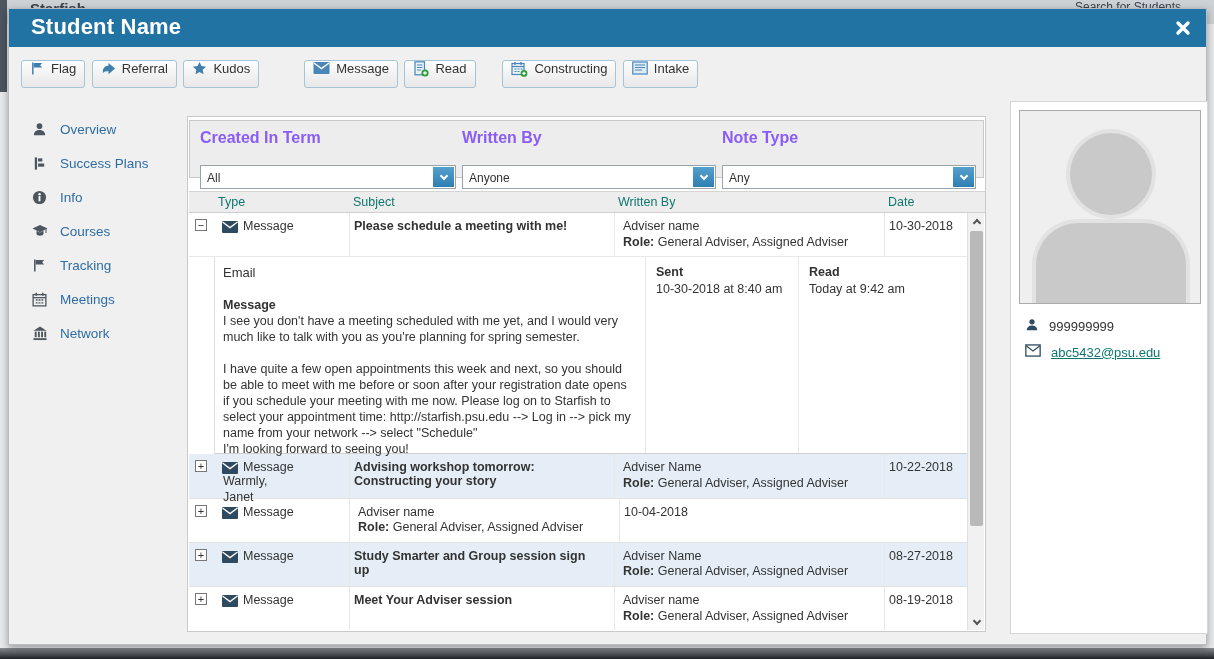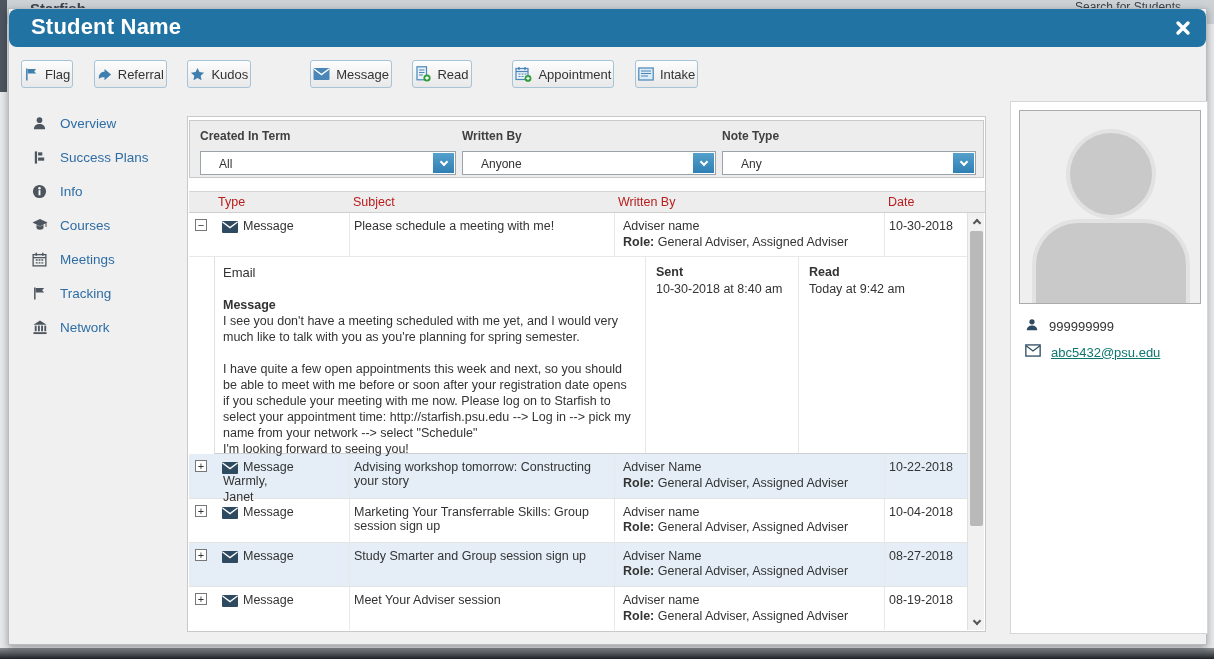--- a/index.html
+++ b/index.html
@@ -8,62 +8,62 @@
 
   
   .bg-topstrip { position:absolute; left:0; top:0; width:1214px; height:24px; background:#cdd2d6; overflow:hidden; }
   .bg-brand { position:absolute; left:30px; top:0; font-size:15px; font-weight:bold; color:#3c444c; }
   .bg-search { position:absolute; left:1075px; top:0; font-size:12px; color:#3c444c; }
   .bg-leftstrip { position:absolute; left:0; top:0; width:7px; height:92px; background:#4d5660; }
   .bg-bottombar { position:absolute; left:0; top:648px; width:1214px; height:11px; background:linear-gradient(#8a8f94,#1e2226); }
 
   
   .modal { position:absolute; left:8px; top:8px; width:1199px; height:637px; background:#f0f0f0; border:1px solid #b9bcc0; box-shadow:0 3px 8px rgba(0,0,0,.35); }
-  .titlebar { position:absolute; left:0; top:0; right:0; height:38px; background:#2173a3;border-radius:8px; }
+  .titlebar { position:absolute; left:0; top:0; right:0; height:38px; background:#2173a3; }
   .title { position:absolute; left:22px; top:5px; font-size:22px; font-weight:bold; color:#fff; letter-spacing:.2px; }
   .close { position:absolute; right:14px; top:10px; width:18px; height:18px; cursor:pointer; }
   .close svg { display:block; }
 
   
   .toolbar { position:absolute; left:12px; top:51px; height:30px; white-space:nowrap; }
-  .btn { display:inline-flex; align-items:center; gap:6px; height:28px; padding:0 2px; background:linear-gradient(#fdfdfd,#e8e8e8); border:1px solid #a5c4d8; border-radius:3px; font-size:13px; color:#333; margin-right:16px; vertical-align:top; cursor:pointer; }
+  .btn { display:inline-flex; gap:6px; height:28px; padding:0 8px; background:linear-gradient(#fdfdfd,#e8e8e8); border:1px solid #a5c4d8; border-radius:3px; font-size:13px; color:#333; margin-right:2px; vertical-align:top; cursor:pointer; }
   .gap-lg { display:inline-block; width:34px; } .gap-md { display:inline-block; width:16px; }
   .btn svg { display:block; }
 
   
   .sidebar { position:absolute; left:8px; top:107px; width:172px; }
-  .side-item { position:relative; display:flex; align-items:flex-start; gap:12px; height:26px; padding-left:14px; margin-bottom:8px; font-size:13.5px; color:#2e6da4; cursor:pointer; }
+  .side-item { position:relative; display:flex; align-items:center; gap:12px; height:26px; padding-left:14px; margin-bottom:8px; font-size:13.5px; color:#2e6da4; cursor:pointer; }
   .side-item .ic { width:17px; display:flex; justify-content:center; }
   .side-item.active { background:#2173a3; border:2px solid #eaa47e; border-right:none; border-radius:4px 0 0 4px; color:#fff; height:32px; width:152px; }
   .side-item.active:after { content:""; position:absolute; right:-14px; top:-2px; border-top:16px solid transparent; border-bottom:16px solid transparent; border-left:14px solid #2173a3; }
 
   
   .panel { position:absolute; left:178px; top:107px; width:799px; height:516px; background:#fff; border:1px solid #c9c9c9; }
   .filters { position:absolute; left:1px; top:3px; width:795px; height:58px; background:#ededed; border:1px solid #c9c9c9; }
   .f-col { position:absolute; top:8px; }
-  .f-col .f-label { font-size:12px; font-weight:bold; color:#404040; margin-bottom:8px; }
+  .f-col .f-label { font-size:16px; font-weight:bold; color:#8b5cf6; margin-bottom:18px; }
   .selectbox { position:relative; background:#fff; border:1px solid #9aa3a9; height:24px; font-size:12px; color:#333; }
-  .selectbox .val { position:absolute; left:6px; top:5px;margin-left:12px; }
+  .selectbox .val { position:absolute; left:6px; top:5px; }
   .dd-btn { position:absolute; right:1px; top:1px; bottom:1px; width:21px; background:linear-gradient(#55a0cc,#2e7fb4); display:flex; align-items:center; justify-content:center; cursor:pointer; }
   .chev { width:6px; height:6px; border-right:2px solid #fff; border-bottom:2px solid #fff; transform:rotate(45deg); margin-top:-3px; }
 
   
-  .thead { position:absolute; left:1px; top:74px; width:796px; height:22px; background:#ededed; border-top:1px solid #d5d5d5; border-bottom:1px solid #cfcfcf; font-size:12.5px; color:#b91c1c; }
+  .thead { position:absolute; left:1px; top:74px; width:796px; height:22px; background:#ededed; border-top:1px solid #d5d5d5; border-bottom:1px solid #cfcfcf; font-size:12.5px; color:#0f766e; }
   .thead span { position:absolute; top:3px; }
   .h-type{left:29px} .h-subj{left:164px} .h-writer{left:429px} .h-date{left:699px}
 
   .rows { position:absolute; left:1px; top:96px; width:779px; bottom:1px; overflow:hidden; background:#fff; }
   .trow { display:flex; border-bottom:1px solid #e3e3e3; background:#fff; font-size:12.5px; }
   .trow.shade { background:#e5eef6; }
   .c-toggle { width:26px; padding:5px 0 0 6px; }
   .toggle-box { display:inline-block; width:12px; height:12px; border:1px solid #777; background:#fff; font-size:11px; line-height:10px; text-align:center; color:#333; cursor:pointer; }
   .c-type { width:134px; padding:6px 4px 6px 6px; display:flex; align-items:flex-start; gap:4px; }
   .c-type svg { margin-top:1px; }
   .c-subj { width:265px; padding:6px 10px 6px 4px; border-left:1px solid #e8e8e8; }
-  .c-subj .b { font-weight:normal; }
+  .c-subj .b { font-weight:bold; }
   .c-writer { width:270px; padding:6px 8px; border-left:1px solid #e8e8e8; line-height:1.25; }
   .c-date { width:84px; padding:6px 0 6px 4px; border-left:1px solid #e8e8e8; }
 
   .detail { margin-left:25px; border-left:1px solid #e0e0e0; border-bottom:1px solid #d0d0d0; display:flex; height:197px; font-size:12.5px; background:#fff; }
   .d-body { width:430px; padding:8px 10px 0 8px; }
   .d-chan { font-size:13px; color:#333; margin-bottom:18px; }
   .d-msg-label { font-weight:bold; margin-bottom:1px; }
   .d-text { white-space:pre-wrap; line-height:1.28; color:#333; }
   .d-col { width:153px; padding:8px 8px 3px 10px; border-left:1px solid #e8e8e8; }
   .d-col .lbl { font-weight:bold; margin-bottom:3px; }
@@ -158,21 +158,21 @@
       <span>
           <svg width="17" height="16" viewBox="0 0 17 16">
             <rect x="1" y="2.5" width="12" height="11" fill="#eaf2f8" stroke="#4a86b8" stroke-width="1.2"></rect>
             <path d="M1 5.5h12" stroke="#4a86b8" stroke-width="1.2"></path>
             <path d="M4 1v3M10 1v3" stroke="#4a86b8" stroke-width="1.4"></path>
             <path d="M3.5 8h2M6.5 8h2M9.5 8h2M3.5 10.5h2M6.5 10.5h2" stroke="#4a86b8" stroke-width="1"></path>
             <circle cx="13" cy="12.4" r="3.4" fill="#2f9e3a"></circle>
             <path d="M13 10.7v3.4M11.3 12.4h3.4" stroke="#fff" stroke-width="1.2"></path>
           </svg>
         </span>
-      <span>Appointment</span>
+      <span>Constructing</span>
     </span>
     <span class="btn">
       <span>
           <svg width="16" height="14" viewBox="0 0 16 14">
             <rect x="0.8" y="1" width="14.4" height="12" fill="#dcebf5" stroke="#4a86b8" stroke-width="1.2"></rect>
             <path d="M3 4h10M3 6.5h10M3 9h7" stroke="#4a86b8" stroke-width="1"></path>
           </svg>
         </span>
       <span>Intake</span>
     </span>
@@ -214,36 +214,36 @@
             <path d="M8 1 15.5 4.6 8 8.2 0.5 4.6z" fill="#4d565e"></path>
             <path d="M4.5 6.8v3c0 1.2 1.6 2 3.5 2s3.5-.8 3.5-2v-3L8 8.5z" fill="#4d565e"></path>
             <path d="M14 5v4" stroke="#4d565e" stroke-width="1"></path>
           </svg>
         </span>
       <span>Courses</span>
     </div>
     <div class="side-item">
       <span class="ic">
           <svg width="15" height="15" viewBox="0 0 16 16">
+            <path d="M3 1.5v13" stroke="#4d565e" stroke-width="1.6"></path>
+            <path d="M4 2h9l-2.2 2.6L13 7H4z" fill="#4d565e"></path>
+          </svg>
+        </span>
+      <span>Tracking</span>
+    </div>
+    <div class="side-item">
+      <span class="ic">
+          <svg width="15" height="15" viewBox="0 0 16 16">
             <rect x="1.2" y="2.8" width="13.6" height="12" fill="none" stroke="#4d565e" stroke-width="1.4"></rect>
             <path d="M1.2 6h13.6" stroke="#4d565e" stroke-width="1.4"></path>
             <path d="M4.5 0.8v3.2M11.5 0.8v3.2" stroke="#4d565e" stroke-width="1.6"></path>
             <path d="M4 8.5h2M7 8.5h2M10 8.5h2M4 11.5h2M7 11.5h2M10 11.5h2" stroke="#4d565e" stroke-width="1.4"></path>
           </svg>
         </span>
       <span>Meetings</span>
-    </div>
-    <div class="side-item">
-      <span class="ic">
-          <svg width="15" height="15" viewBox="0 0 16 16">
-            <path d="M3 1.5v13" stroke="#4d565e" stroke-width="1.6"></path>
-            <path d="M4 2h9l-2.2 2.6L13 7H4z" fill="#4d565e"></path>
-          </svg>
-        </span>
-      <span>Tracking</span>
     </div>
     <div class="side-item">
       <span class="ic">
           <svg width="16" height="15" viewBox="0 0 16 16">
             <path d="M8 0.5 15 5H1z" fill="#4d565e"></path>
             <rect x="2.4" y="6" width="2" height="6" fill="#4d565e"></rect>
             <rect x="5.8" y="6" width="2" height="6" fill="#4d565e"></rect>
             <rect x="9.2" y="6" width="2" height="6" fill="#4d565e"></rect>
             <rect x="12.6" y="6" width="2" height="6" fill="#4d565e"></rect>
             <rect x="1" y="13" width="14" height="2" fill="#4d565e"></rect>
@@ -352,21 +352,20 @@
 
       <div class="trow">
         <div class="c-toggle"><span class="toggle-box">+</span></div>
         <div class="c-type">
           <span><svg width="18" height="14" viewBox="0 0 17 14">
                 <rect x="0.5" y="1" width="16" height="12" rx="1" fill="#2e4a61"></rect>
                 <path d="M1 2l7.5 5.6L16 2" stroke="#fff" stroke-width="1.3" fill="none"></path>
               </svg></span>
           <span>Message</span>
         </div>
-        <div class="c-subj"><span class="b">Marketing Your Transferrable Skills: Group session sign up</span></div>
         <div class="c-writer">
           <div>Adviser name</div>
           <div><b>Role:</b><span> General Adviser, Assigned Adviser</span></div>
         </div>
         <div class="c-date">10-04-2018</div>
       </div>
 
       <div class="trow shade">
         <div class="c-toggle"><span class="toggle-box">+</span></div>
         <div class="c-type">

